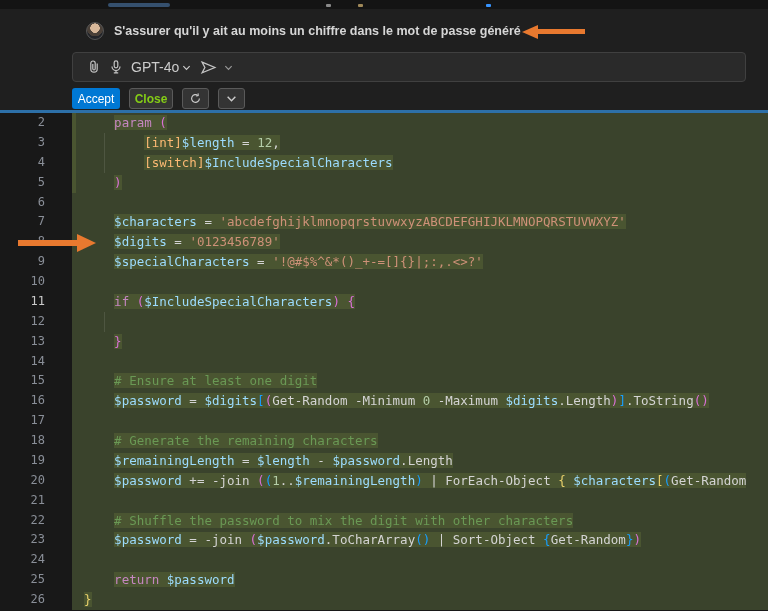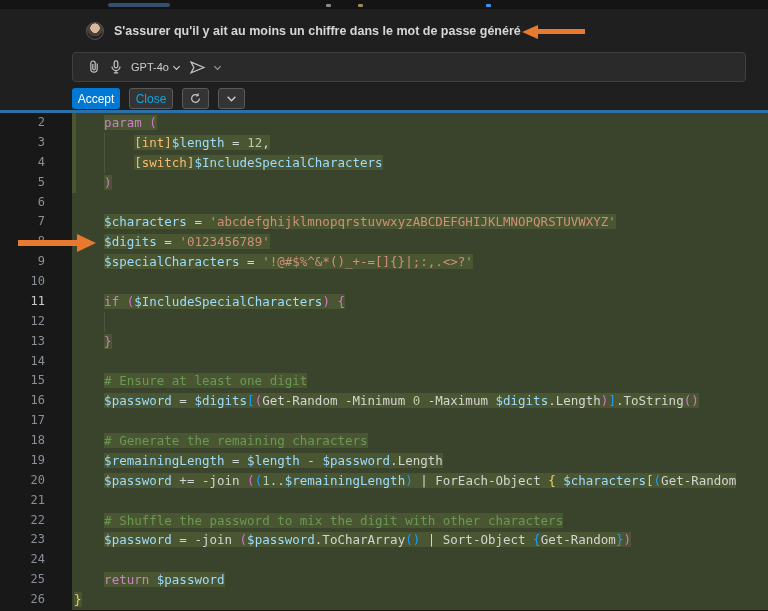--- a/index.html
+++ b/index.html
@@ -34,44 +34,44 @@
 
   
   .input-row { position:absolute; left:72px; top:52px; width:674px; height:30px; background:#2a2a2a;
                border:1px solid #404040; border-radius:4px; display:flex; align-items:center; padding:0 8px 0 10px; }
   .input-row input { flex:1; background:transparent; border:none; outline:none; color:#d4d4d4; font-size:13px;
                      font-family:"Liberation Sans", sans-serif; }
   .input-row input::placeholder { color:#7f7f7f; }
   .icon-btn { display:flex; align-items:center; justify-content:center; width:22px; height:22px; border-radius:3px;
               flex:none; cursor:pointer; }
   .icon-btn svg { display:block; }
-  .model-picker { display:flex; align-items:center; gap:3px; color:#cccccc; font-size:11px; margin:0 6px 0 4px;
+  .model-picker { display:flex; align-items:center; gap:3px; color:#cccccc; font-size:14px; margin:0 6px 0 4px;
                   cursor:pointer; white-space:nowrap; }
   .send-group { display:flex; align-items:center; gap:2px; }
 
   
   .actions-row { position:absolute; left:72px; top:88px; height:21px; display:flex; gap:9px; align-items:center; }
   .btn { height:21px; border-radius:3px; font-size:12px; display:flex; align-items:center; justify-content:center;
          cursor:pointer; font-family:"Liberation Sans", sans-serif; border:1px solid transparent; }
   .btn-accept { background:#0078d4; color:#ffffff; width:48px; }
-  .btn-secondary { background:#343434; color:#0ea5e9; border-color:#5a5a5a; }
+  .btn-secondary { background:#343434; color:#84cc16; border-color:#5a5a5a;font-weight:bold; }
   .btn-close { width:44px; }
   .btn-icon { width:27px; }
 
   .separator { position:absolute; left:0; top:110px; width:768px; height:3px; background:#2d70a8; }
 
   
   .editor { position:absolute; left:0; top:113px; width:768px; height:498px; background:#181818;
             font-family:"DejaVu Sans Mono", monospace; }
   .code-line { display:flex; height:19.88px; }
   .gutter { width:72px; flex:none; background:#181818; color:#8a8f98; font-size:12px; line-height:19.88px;
             text-align:right; padding-right:27px; }
   .gutter.active { color:#cccccc; }
   .content { flex:1; position:relative; background:#3a432c; overflow:hidden; white-space:pre;
-             font-size:12.5px; line-height:19.88px; padding-left:2px; color:#d4d4d4; }
+             font-size:12.5px; line-height:19.88px; padding-left:12px; color:#d4d4d4; }
   .hl { background:#4a5531; }
   .strip { position:absolute; left:0; top:0; bottom:0; width:4px; background:#4a5531; }
   .guide { position:absolute; left:32px; top:0; bottom:0; width:1px; background:rgba(255,255,255,0.10); }
 </style>
 <style>.tk-kw{color:#c586c0}.tk-ty{color:#fdba74}.tk-va{color:#9cdcfe}.tk-pl{color:#d4d4d4}.tk-nu{color:#b5cea8}.tk-st{color:#ce9178}.tk-co{color:#6a9955}.tk-bp{color:#da70d6}.tk-bb{color:#179fff}.tk-bg{color:#e9d16c}</style></head>
 <body>
 
 <div class="screen">
 
   <div class="top-bar">

